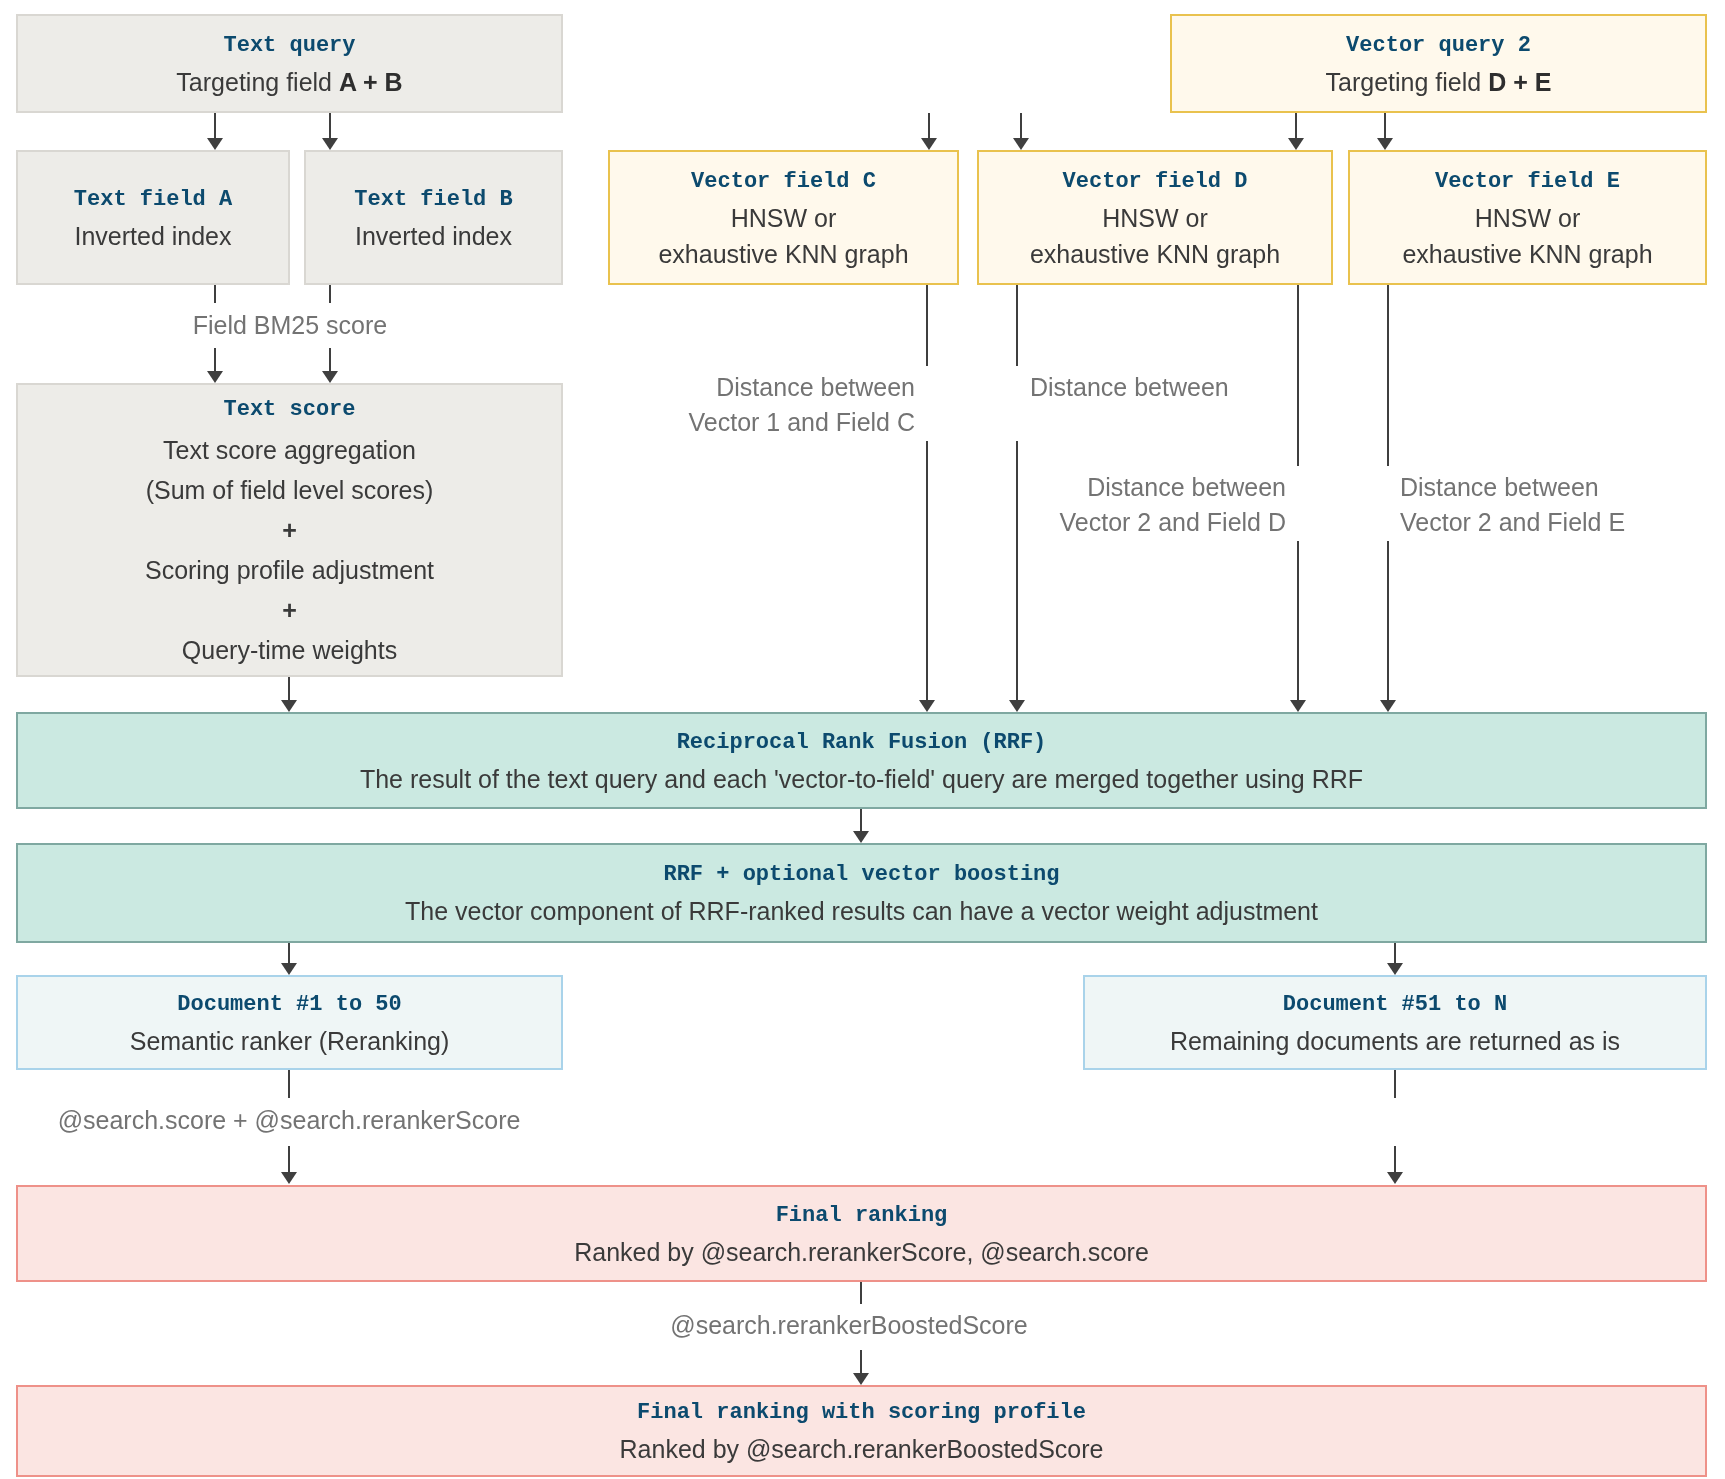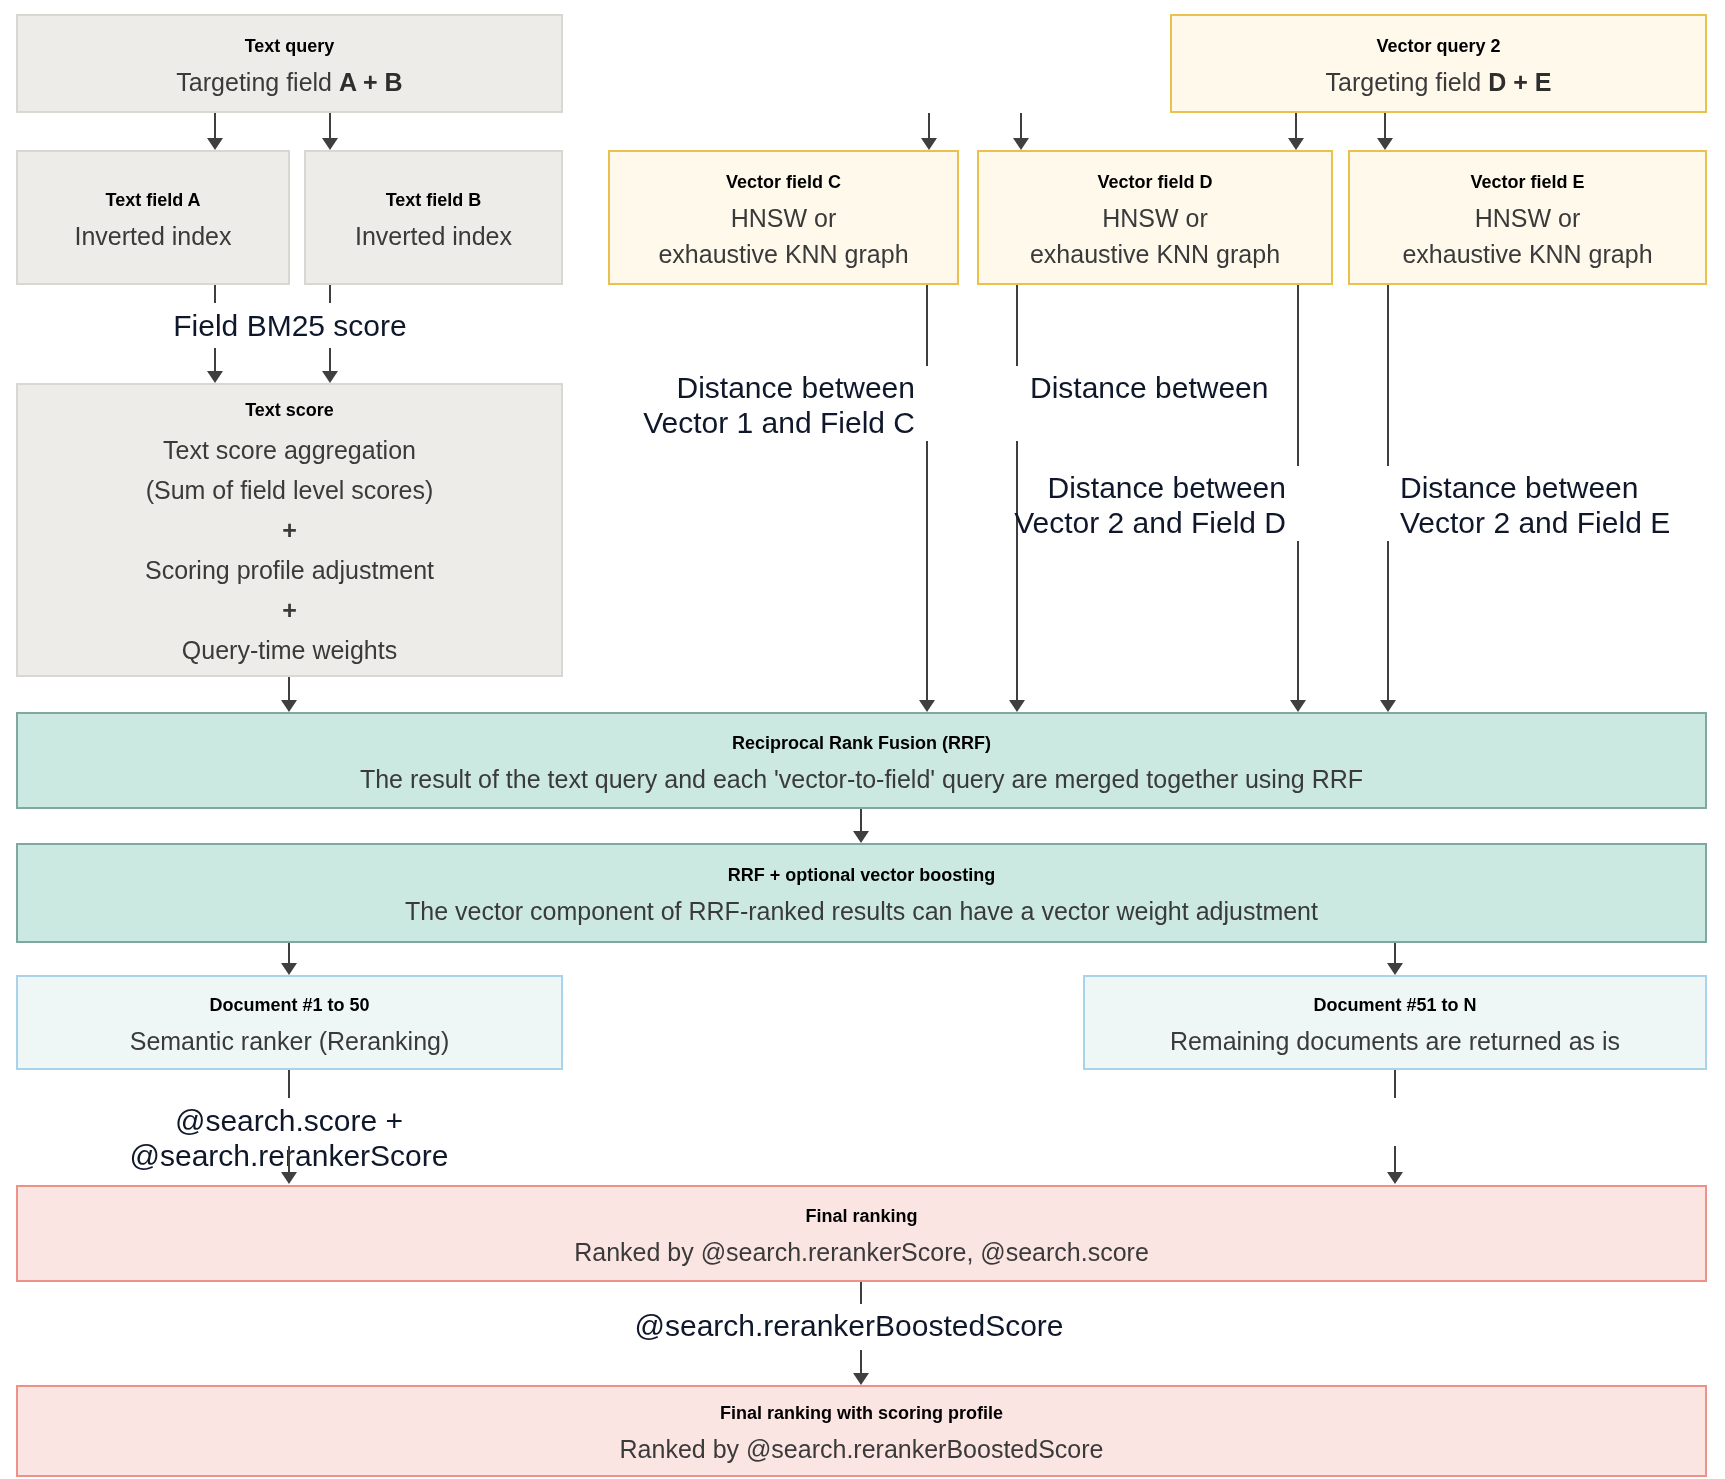--- a/index.html
+++ b/index.html
@@ -5,33 +5,33 @@
   html,body{margin:0;padding:0;background:#ffffff;}
   #canvas{
     position:relative;width:1725px;height:1479px;background:#ffffff;
     font-family:"Liberation Sans",sans-serif;color:#3a3a3a;overflow:hidden;
   }
   .box{
     position:absolute;box-sizing:border-box;border:2px solid transparent;
     display:flex;flex-direction:column;align-items:center;justify-content:center;
     text-align:center;line-height:36px;font-size:25px;
   }
-  .box .t{font-weight:bold;font-size:18px;color:#000000;}
+  .box .t{font-weight:bold;font-size:22px;color:#0c4a6e;font-family:Liberation Mono, monospace;}
   .gray  {background:#edece8;border-color:#d9d7d2;}
   .yellow{background:#fff9ec;border-color:#e9c24e;}
   .green {background:#cbe9e1;border-color:#7fa8a1;}
   .blue  {background:#eff6f6;border-color:#a9d3ea;}
   .pink  {background:#fbe5e2;border-color:#ee9189;}
   .vline{position:absolute;width:2px;background:#3f3f3f;}
   .ahead{
     position:absolute;width:0;height:0;
     border-left:8px solid transparent;border-right:8px solid transparent;
     border-top:12px solid #3f3f3f;
   }
-  .lbl{position:absolute;font-size:30px;line-height:35px;color:#0f172a;}
+  .lbl{position:absolute;font-size:25px;line-height:35px;color:#737373;}
   .lbl.c{text-align:center;}
   .lbl.r{text-align:right;}
   .lbl.l{text-align:left;}
   b{color:#2e2e2e;}
 </style>
 </head>
 <body>
 
 <div id="canvas">
 

